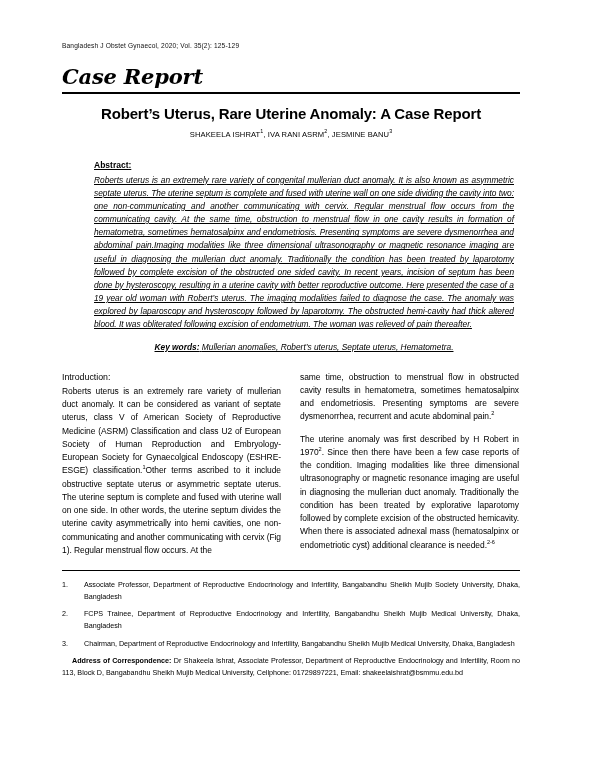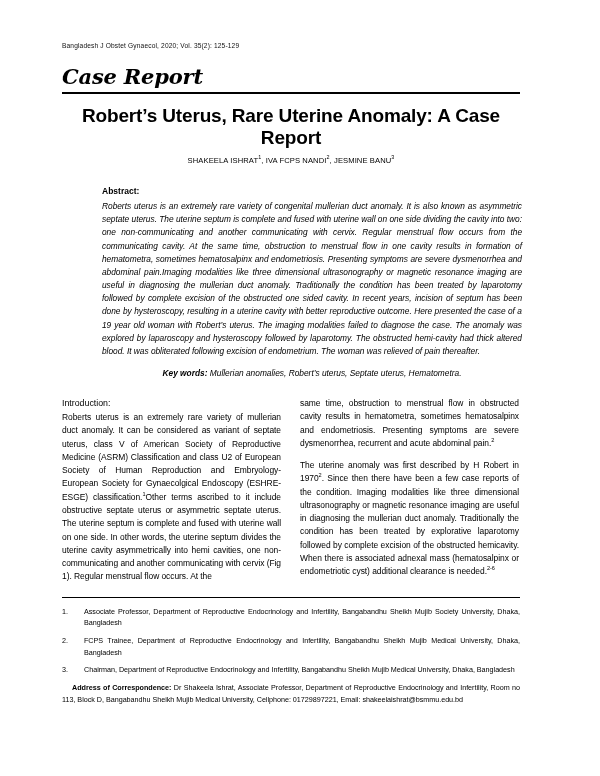--- a/index.html
+++ b/index.html
@@ -49,44 +49,45 @@
     line-height: 1.05;
   }
   .rule-thick {
     border-bottom: 2.1px solid #000;
     margin-top: 4px;
   }
 
   
   .article-title {
     font-weight: bold;
-    font-size: 19px;
+    font-size: 15px;
     text-align: center;
     line-height: 1.15;
     margin-top: 11px;
     letter-spacing: -0.15px;
   }
   .authors {
     text-align: center;
     font-size: 7.6px;
     letter-spacing: 0.1px;
     margin-top: 7px;
   }
   .authors sup {
     font-size: 5.4px;
     vertical-align: super;
     line-height: 0;
   }
 
   
   .abstract-block {
-    margin-left: 40px;
+    margin-left: 32px;
     margin-right: 0px;
     width: 420px;
     margin-top: 21px;
+    text-decoration: underline;
   }
   .abstract-label {
     font-weight: bold;
     font-size: 8.5px;
     margin-bottom: 4px;
   }
   .abstract-body {
     font-style: italic;
     font-size: 8.35px;
     line-height: 1.58;
@@ -177,21 +178,21 @@
 <div class="page">
   <div class="content">
 
     <div class="running-head">Bangladesh J Obstet Gynaecol, 2020; Vol. 35(2): 125-129</div>
 
     <div class="case-report-title">Case Report</div>
     <div class="rule-thick"></div>
 
     <div class="article-title">Robert’s Uterus, Rare Uterine Anomaly: A Case Report</div>
 
-    <div class="authors"><span>SHAKEELA ISHRAT</span><sup>1</sup>, <span>IVA FCPS NANDI</span><sup>2</sup>, <span>JESMINE BANU</span><sup>3</sup></div>
+    <div class="authors"><span>SHAKEELA ISHRAT</span><sup>1</sup>, <span>IVA RANI ASRM</span><sup>2</sup>, <span>JESMINE BANU</span><sup>3</sup></div>
 
     <div class="abstract-block">
       <div class="abstract-label">Abstract:</div>
       <div class="abstract-body">Roberts uterus is an extremely rare variety of congenital mullerian duct anomaly. It is also known as asymmetric septate uterus. The uterine septum is complete and fused with uterine wall on one side dividing the cavity into two: one non-communicating and another communicating with cervix. Regular menstrual flow occurs from the communicating cavity. At the same time, obstruction to menstrual flow in one cavity results in formation of hematometra, sometimes hematosalpinx and endometriosis. Presenting symptoms are severe dysmenorrhea and abdominal pain.Imaging modalities like three dimensional ultrasonography or magnetic resonance imaging are useful in diagnosing the mullerian duct anomaly. Traditionally the condition has been treated by  laparotomy followed by complete excision of the obstructed one sided cavity. In recent years, incision of septum has been done by hysteroscopy, resulting in a uterine cavity with better reproductive outcome. Here presented the case of a 19 year old woman with Robert’s uterus. The imaging modalities failed to diagnose the case. The anomaly was explored by laparoscopy and hysteroscopy followed by laparotomy. The obstructed hemi-cavity had thick altered blood. It was obliterated following excision of endometrium. The woman was relieved of pain thereafter.</div>
       <div class="keywords"><b>Key words:</b> <span>Mullerian anomalies, Robert’s uterus, Septate uterus, Hematometra.</span></div>
     </div>
 
     <div class="columns">
 
       <div class="col">

